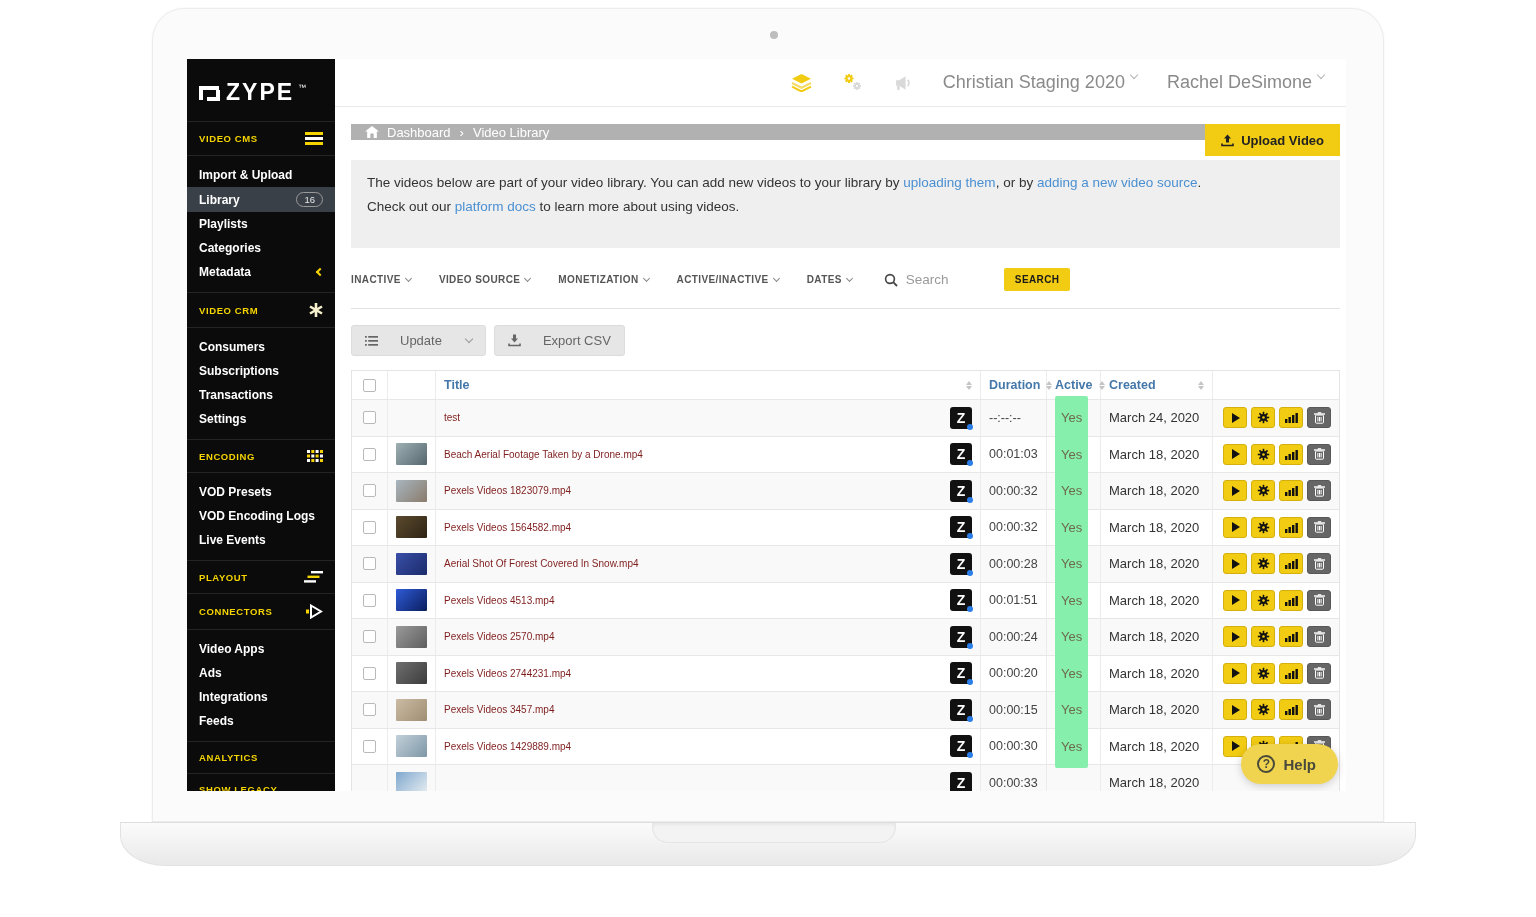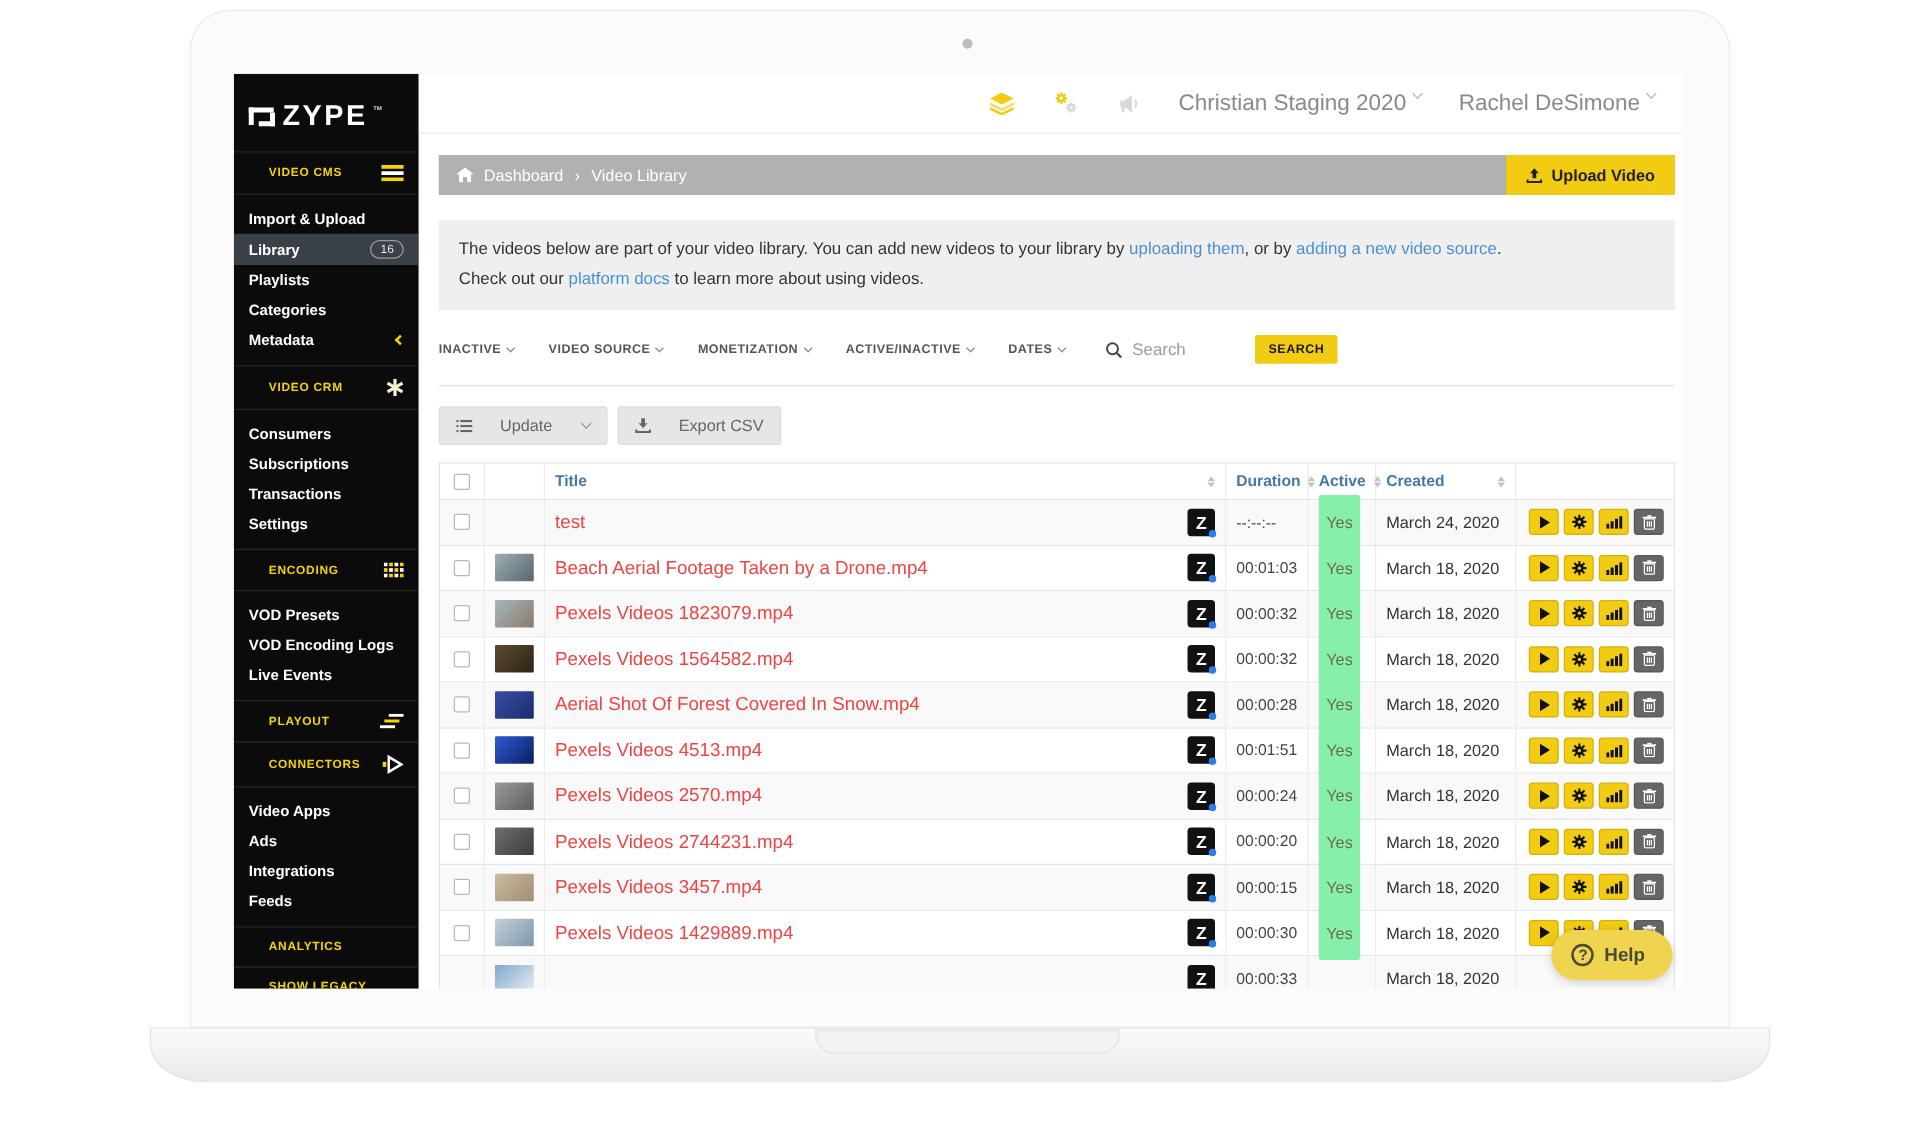--- a/index.html
+++ b/index.html
@@ -31,21 +31,21 @@
   .logo-mark { position:relative; width:20px; height:14px;
                border-top:4px solid #fff; border-left:4px solid #fff; }
   .logo-mark::after { content:""; position:absolute; right:-1px; bottom:-1px;
                width:9px; height:7px; border-right:4px solid #fff; border-bottom:4px solid #fff; }
   .logo-text { font-size:23px; font-weight:bold; letter-spacing:2px; color:#fff; }
   .logo-tm { font-size:8px; color:#fff; align-self:flex-start; margin-top:4px; margin-left:-3px; }
 
   .sec-header { display:flex; align-items:center; justify-content:space-between;
                 padding:10px 12px; border-top:1px solid #242424; border-bottom:1px solid #242424;
                 margin-top:-1px; cursor:pointer; }
-  .sec-label { color:#f5d400; font-size:9.5px; font-weight:bold; letter-spacing:0.6px;margin-left:16px; }
+  .sec-label { color:#f5d400; font-size:9.5px; font-weight:bold; letter-spacing:0.6px; }
   .sec-icn { display:inline-flex; }
   .sec-items { padding:7px 0 9px 0; }
   .sb-item { display:flex; align-items:center; padding:5px 12px; font-size:12px;
              font-weight:600; color:#fff; cursor:pointer; position:relative; }
   .sb-item.selected { background:#3a4047; }
   .badge { margin-left:auto; border:1px solid #9a9a9a; color:#e8e8e8; font-size:9.5px;
            padding:1px 7px; border-radius:9px; font-weight:400; }
   .chev-left { margin-left:auto; width:6px; height:6px; border-left:2px solid #f5d400;
                border-bottom:2px solid #f5d400; transform:rotate(45deg); }
 
@@ -54,31 +54,31 @@
   .topbar { height:48px; border-bottom:1px solid #e9e9e9; display:flex; align-items:center;
             justify-content:flex-end; padding-right:22px; gap:30px; background:#fff; }
   .topbar .icn { display:inline-flex; cursor:pointer; }
   .tb-menu { display:flex; align-items:flex-start; gap:6px; color:#8a8a8a; font-size:18px;
              cursor:pointer; }
   .caret { display:inline-block; width:6px; height:6px; border-right:1.5px solid #b5b5b5;
            border-bottom:1.5px solid #b5b5b5; transform:rotate(45deg); margin-bottom:3px; }
 
   .content { padding:0 6px 0 16px; }
 
-  .crumb-bar { margin-top:17px; height:32px; background:#b1b1b1; display:flex;
+  .crumb-bar { margin-top:17px; height:16px; background:#b1b1b1; display:flex;
                align-items:center; padding-left:14px; color:#fff; font-size:13px;
                position:relative; }
   .crumb-bar .sep { margin:0 9px; color:#fff; }
   .crumb-link { color:#fff; cursor:pointer; }
   .upload-btn { position:absolute; right:0; top:0; height:32px; background:#f2cb13;
                 border:none; color:#222; font-size:13px; font-weight:600;
                 padding:0 16px; display:flex; align-items:center; gap:7px; cursor:pointer;
                 font-family:inherit; }
 
-  .notice { margin-top:20px; background:#efefef; padding:11px 16px 13px 16px;
+  .notice { margin-top:20px; background:#efefef; padding:11px 16px 29px 16px;
             font-size:13.5px; color:#333; }
   .notice p { line-height:24px; }
   .lnk { color:#4a90d2; cursor:pointer; text-decoration:none; }
 
   .filters { margin-top:20px; display:flex; align-items:center; gap:28px; }
   .filter { font-size:10px; font-weight:bold; color:#555; letter-spacing:0.4px;
             display:inline-flex; align-items:center; gap:5px; cursor:pointer; }
   .filter .caret { border-color:#888; width:5px; height:5px; }
   .search-box { display:flex; align-items:center; gap:8px; margin-left:4px; }
   .search-input { border:none; outline:none; font-size:13.5px; color:#444; width:70px;
@@ -113,21 +113,21 @@
   .c-created { width:112px; color:#333; }
   .c-actions { width:126px; gap:4px; justify-content:flex-start; padding-left:10px; }
   .hcell { color:#4577a9; font-weight:bold; font-size:12.5px; justify-content:space-between; }
   .checkbox { width:13px; height:13px; border:1px solid #b9b9b9; border-radius:2px;
               background:#fff; cursor:pointer; }
   .sort { display:inline-flex; flex-direction:column; gap:1px; margin-left:6px; }
   .sort i { width:0; height:0; border-left:3.5px solid transparent; border-right:3.5px solid transparent; }
   .sort .up { border-bottom:4px solid #c4c4c4; }
   .sort .dn { border-top:4px solid #c4c4c4; }
   .thumb { width:34px; height:22px; border-radius:1px; display:block; }
-  .title-link { color:#ef4444; cursor:pointer; text-decoration:none; font-size:15px; }
+  .title-link { color:#7f1d1d; cursor:pointer; text-decoration:none; font-size:10px; }
   .zbadge { margin-left:auto; width:22px; height:22px; background:#111; border-radius:3px;
             color:#fff; font-weight:bold; font-size:14px; display:flex; align-items:center;
             justify-content:center; position:relative; }
   .zdot { position:absolute; right:-1px; bottom:-1px; width:6px; height:6px;
           border-radius:50%; background:#2b7de9; }
   .yes-badge { background:#86efac; color:#6e6a4f; font-size:13px; padding:14px 6px;
                border-radius:2px; }
   .abtn { width:24px; height:21px; border-radius:3px; display:inline-flex; align-items:center;
           justify-content:center; cursor:pointer; border:1px solid #d4b00f; background:#f2cb13;
           padding:0; }

